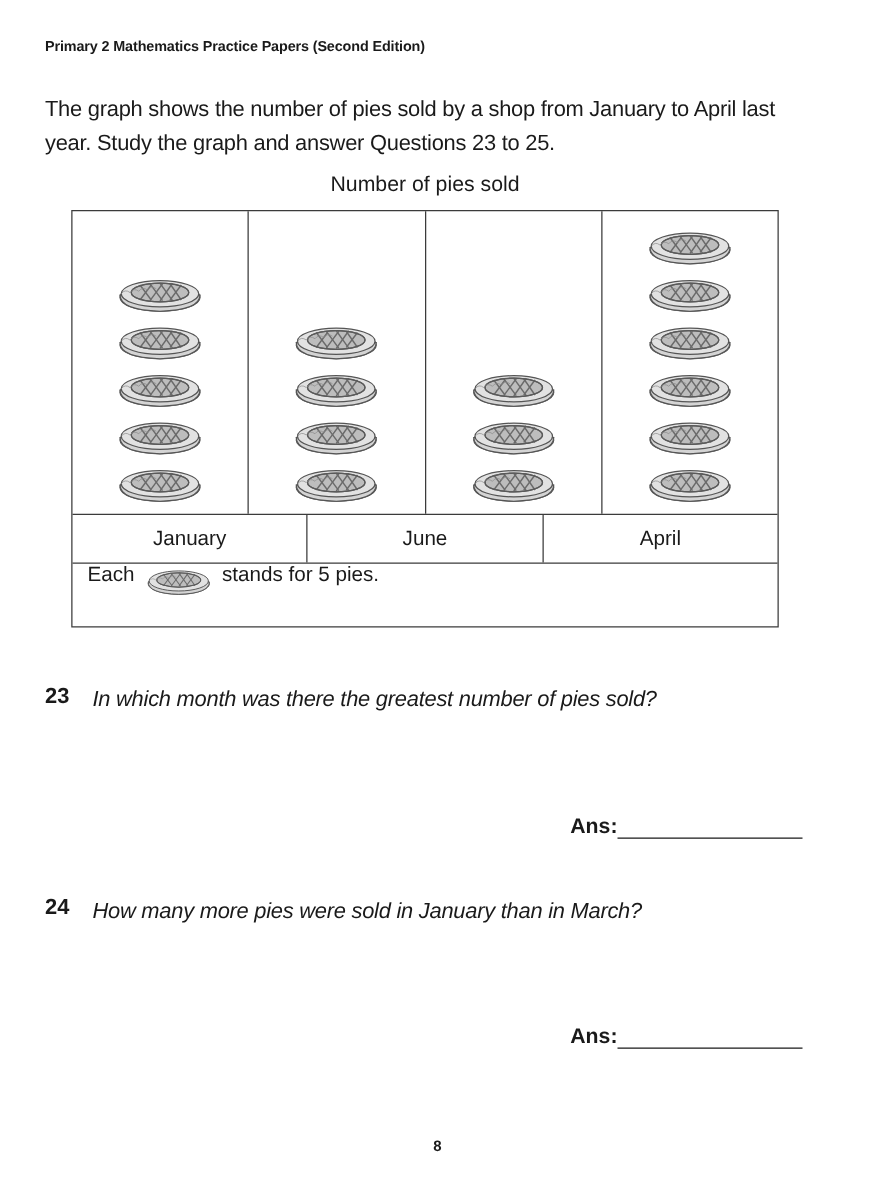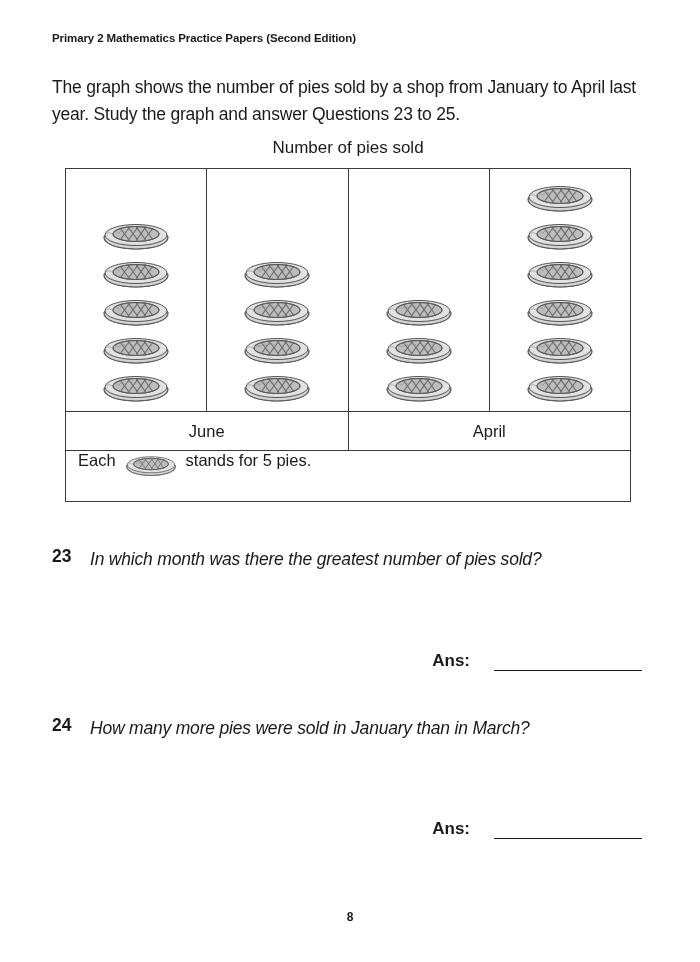--- a/index.html
+++ b/index.html
@@ -13,21 +13,21 @@
     font-family: "Liberation Sans", sans-serif;
     color: #1a1a1a;
     position: relative;
     overflow: hidden;
   }
   .page {
     position: relative;
     width: 700px;
     height: 962px;
     box-sizing: border-box;
-    padding: 32px 56px 0 52px;
+    padding: 32px 56px 0 36px;
   }
   .running-head {
     font-size: 11.5px;
     font-weight: bold;
     color: #1a1a1a;
     letter-spacing: -0.1px;
     margin: 0 0 30px 0;
   }
   .intro {
     font-size: 17.5px;
@@ -119,21 +119,21 @@
   .ans-row {
     display: flex;
     align-items: flex-end;
     justify-content: flex-end;
     margin-top: 78px;
     padding-right: 2px;
   }
   .ans-label {
     font-size: 17px;
     font-weight: bold;
-    margin-right: 24px;
+    margin-right: 0;
   }
   .ans-line {
     width: 148px;
     border-bottom: 1.4px solid #1a1a1a;
     height: 18px;
   }
   .page-number {
     position: absolute;
     bottom: 38px;
     left: 0;
@@ -521,20 +521,21 @@
                 <path d="M42 23 L51 11"></path>
               </g>
               <ellipse cx="34" cy="17" rx="23" ry="7.5" fill="none" stroke="#5a5a5a" stroke-width="1.1"></ellipse>
               <path d="M3 18 q3 -4 7 -1 q3 -4 7 -1 q3 -4 7 -1 q3 -4 7 -1" fill="none" stroke="#8a8a8a" stroke-width="0.8" opacity="0.7"></path>
             </svg>
           </div>
         </div>
     </div>
 
     <div class="labels-row">
+      <div class="label-cell">January</div>
       <div class="label-cell">June</div>
       <div class="label-cell">April</div>
     </div>
 
     <div class="legend">
       <span>Each</span>
       <span class="legend-pie" id="legend-icon" style="display: inline-block; width: 52px; height: 26px; vertical-align: middle;"><svg viewBox="0 0 68 34">
             <ellipse cx="34" cy="21" rx="32" ry="11" fill="#c9c9c9" stroke="#555" stroke-width="1"></ellipse>
             <path d="M2 19 Q2 31 34 32 Q66 31 66 19 Z" fill="#d4d4d4" stroke="#555" stroke-width="1"></path>
             <ellipse cx="34" cy="18" rx="31" ry="10.5" fill="#e2e2e2" stroke="#555" stroke-width="1"></ellipse>

